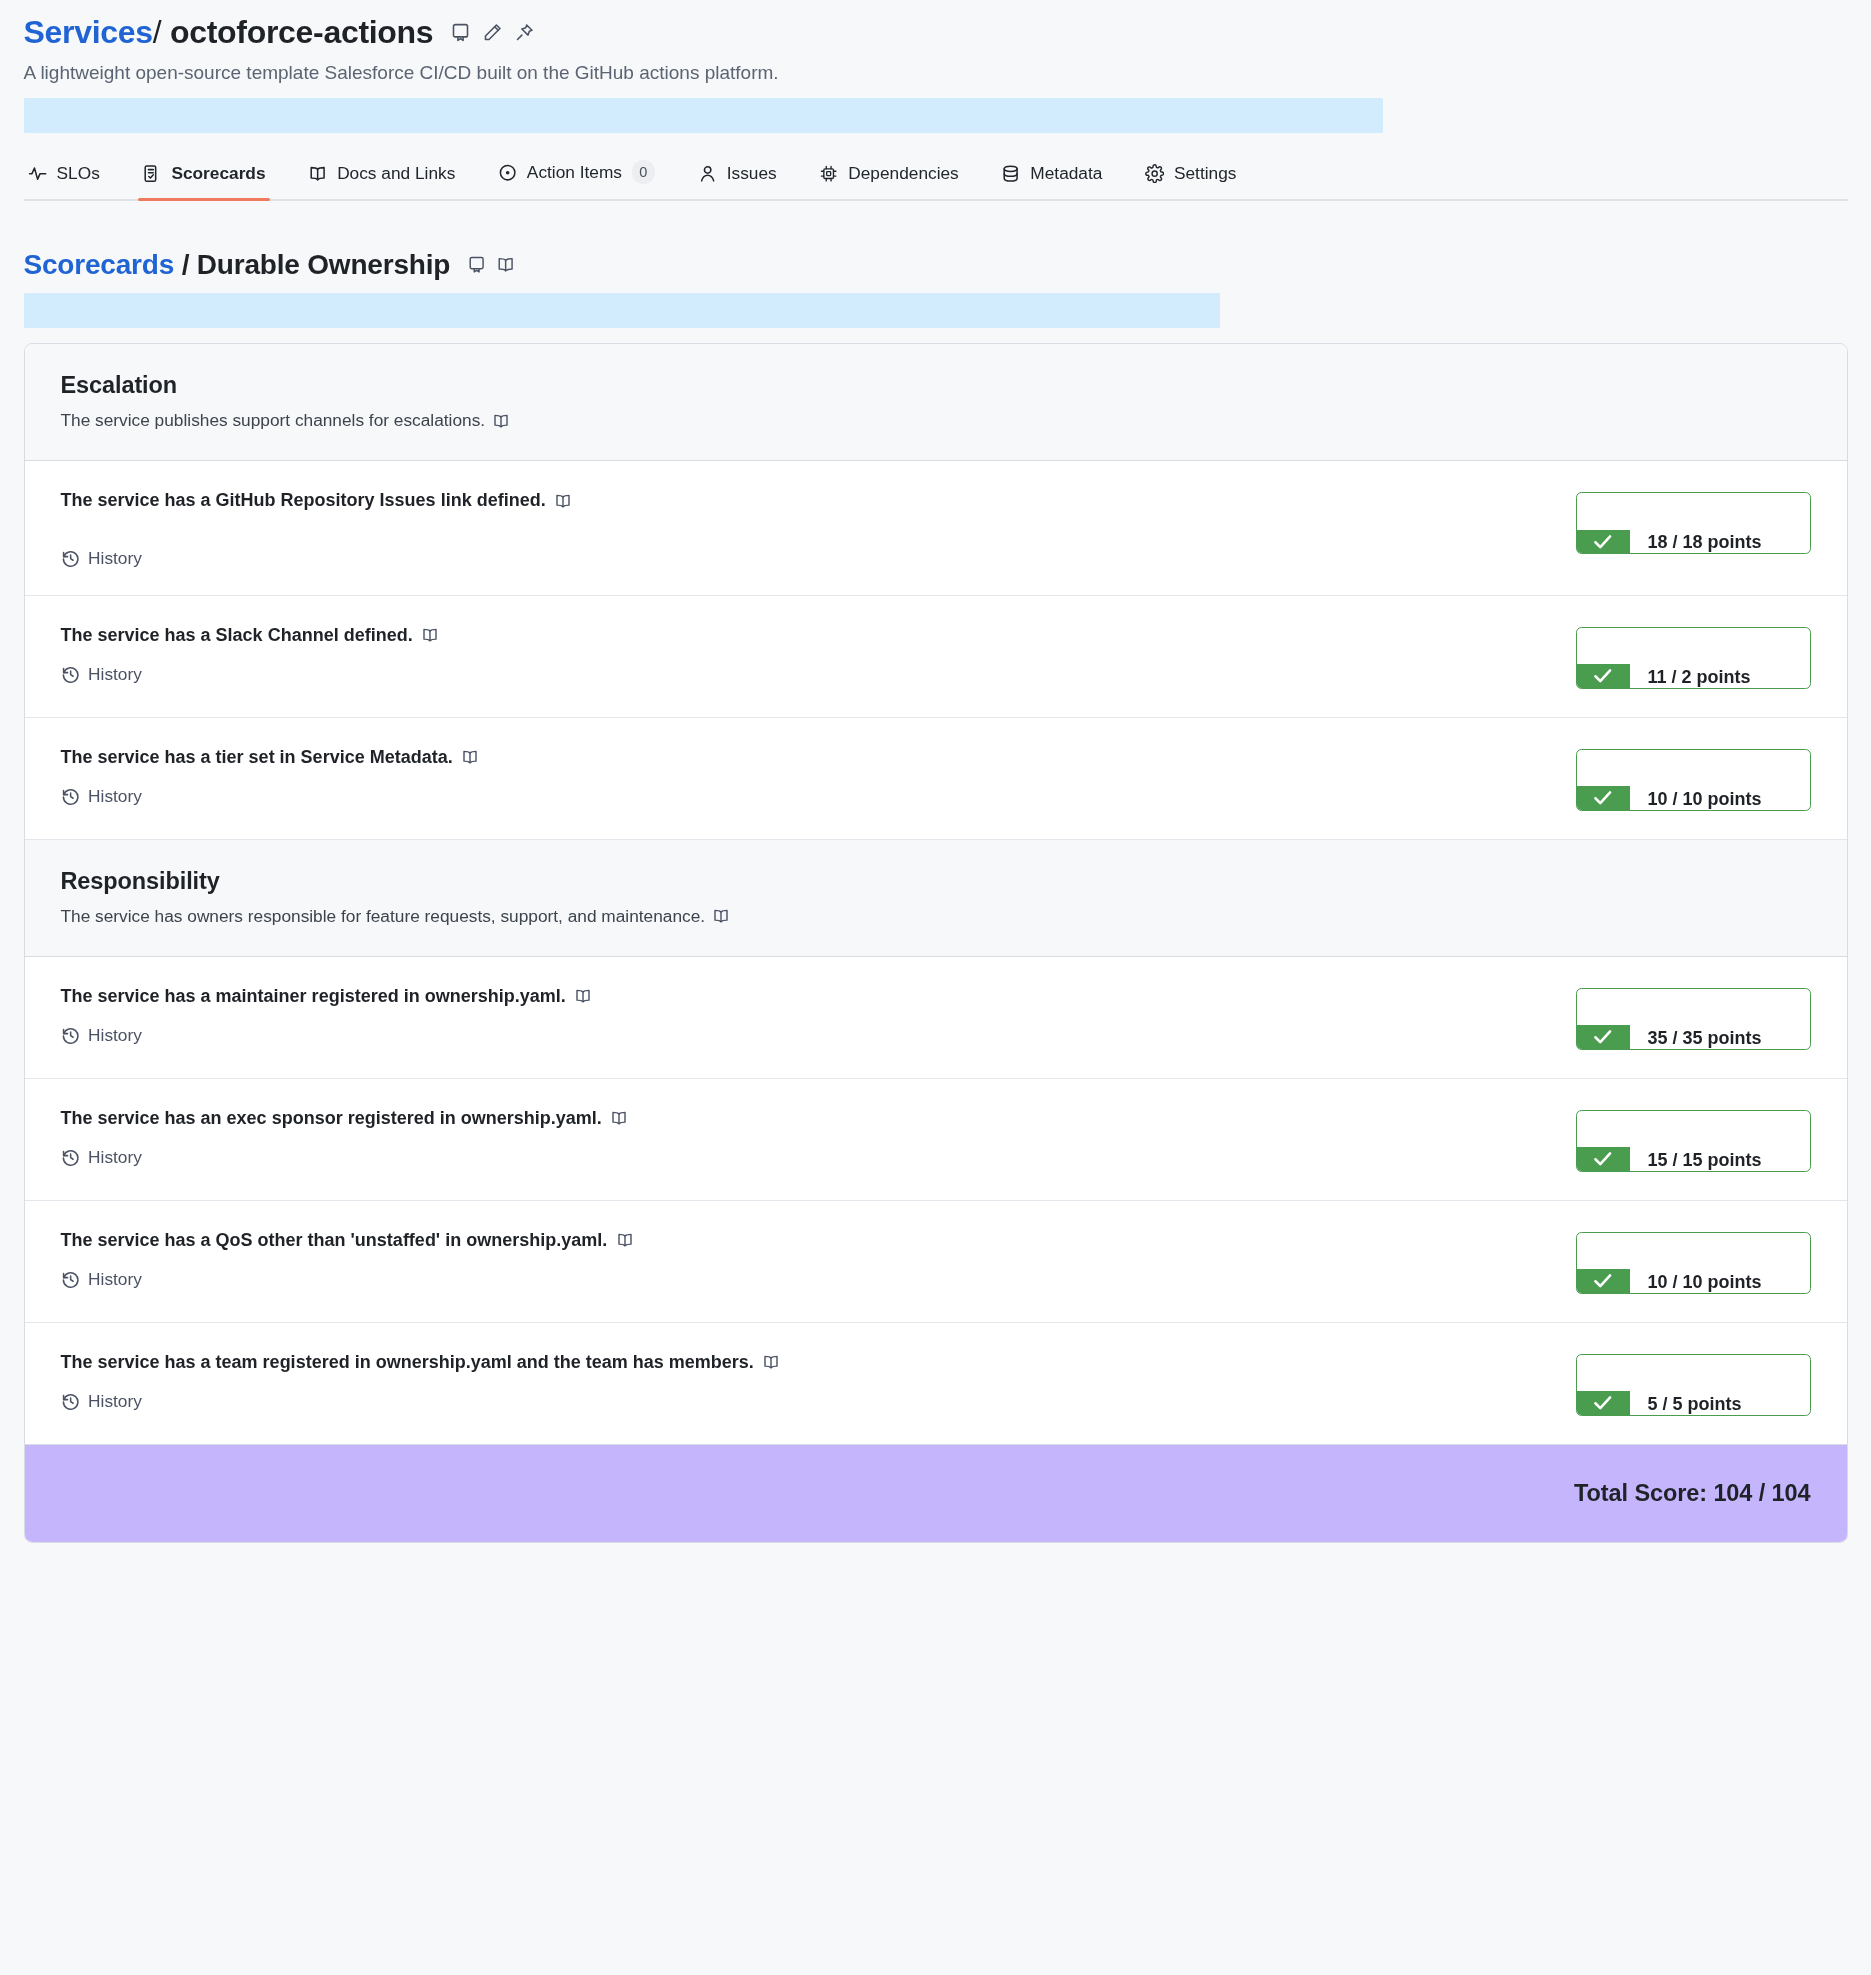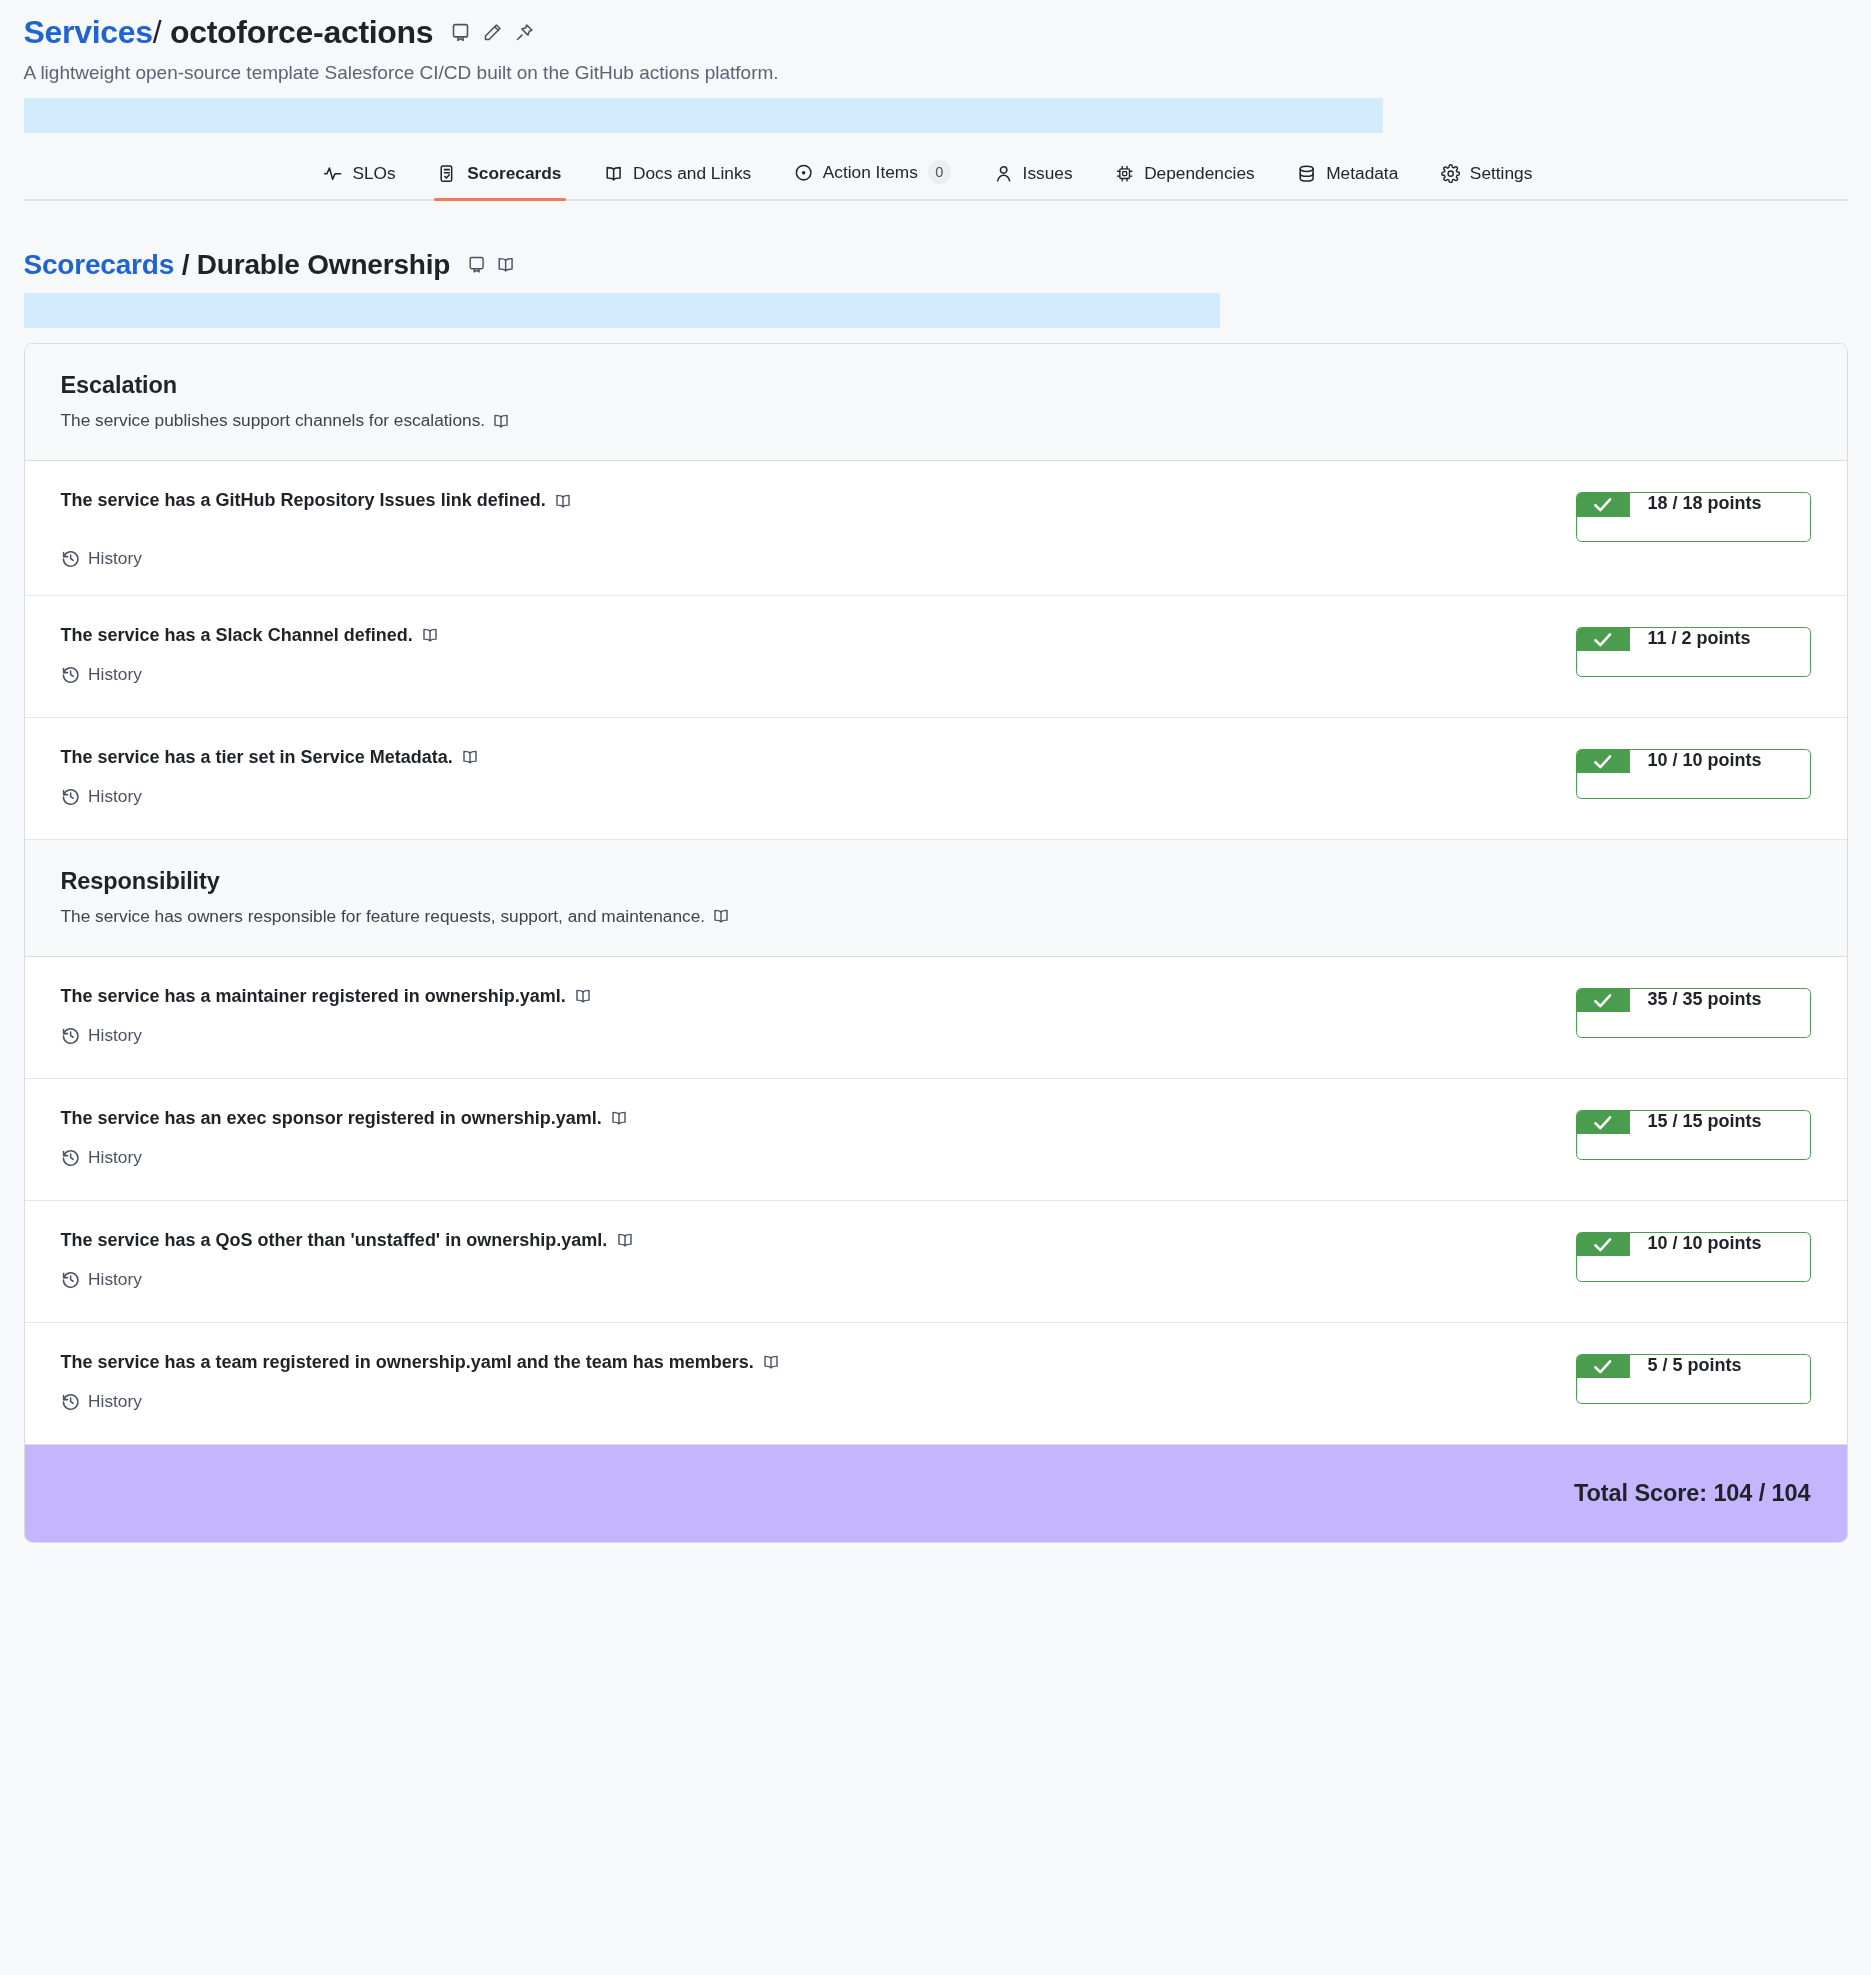--- a/index.html
+++ b/index.html
@@ -61,21 +61,20 @@
   
   .tabs-outer {
     margin-top: 22px;
     border-bottom: 2.1px solid #dfe3e8;
     position: relative;
   }
   .tabs {
     display: flex;
     align-items: flex-end;
     gap: 4px;
-    justify-content: center;
   }
   .tab {
     display: flex;
     align-items: center;
     gap: 9.7px;
     padding: 5.5px 19.3px 15px 19.3px;
     font-size: 17.3px;
     color: #21262d;
     cursor: pointer;
     position: relative;
@@ -192,25 +191,25 @@
     font-size: 17.3px;
     color: #4a5263;
     cursor: pointer;
   }
   .history .ic { width: 19.3px; height: 19.3px; display: block; }
   .history .ic svg { width: 100%; height: 100%; display: block; }
 
   .points {
     flex: 0 0 auto;
     display: flex;
-    align-items: flex-start;
+    align-items: flex-end;
     border: 1.4px solid #4a9d4f;
     border-radius: 5.5px;
     overflow: hidden;
-    height: 50px;
+    height: 62px;
     margin-top: 2.8px;
     min-width: 235px;
     background: #fff;
     cursor: pointer;
   }
   .points .chk {
     width: 53px;
     background: #4a9d4f;
     display: flex;
     align-items: center;

